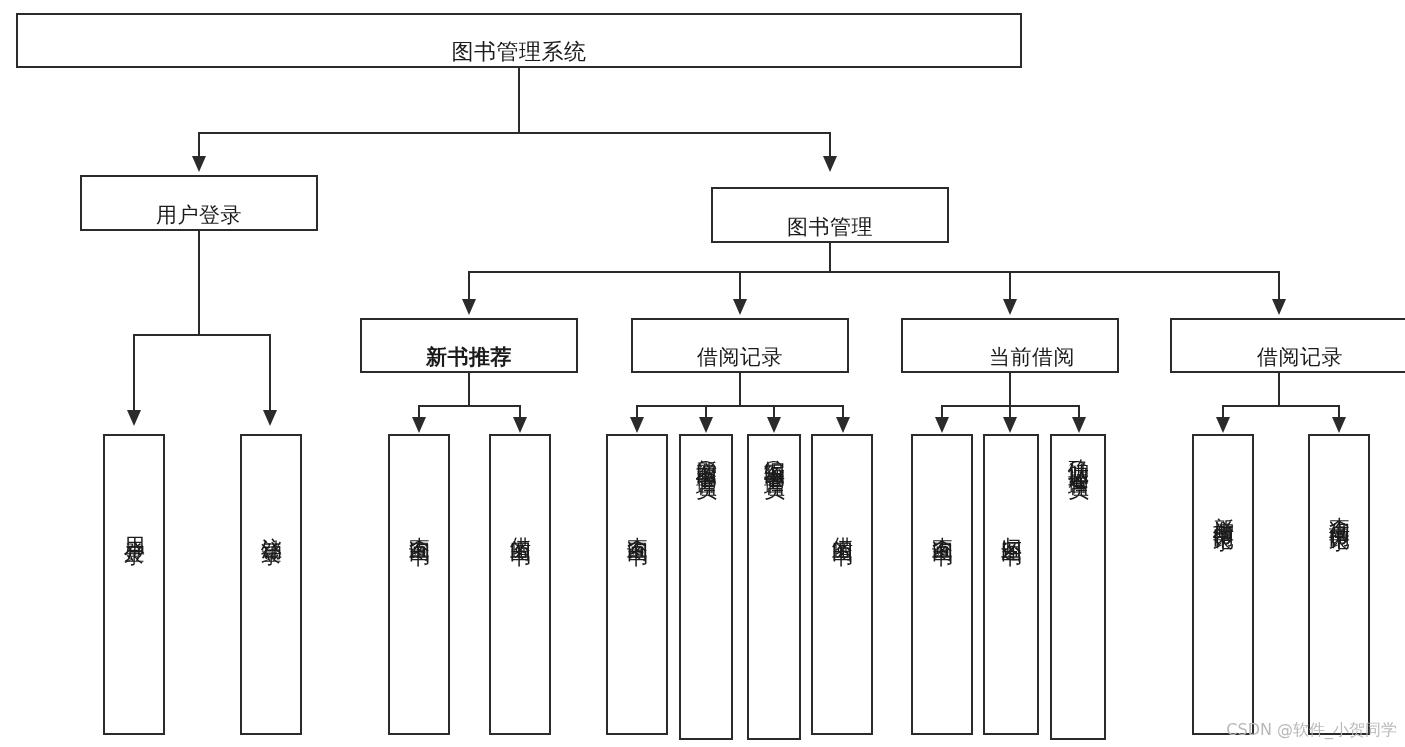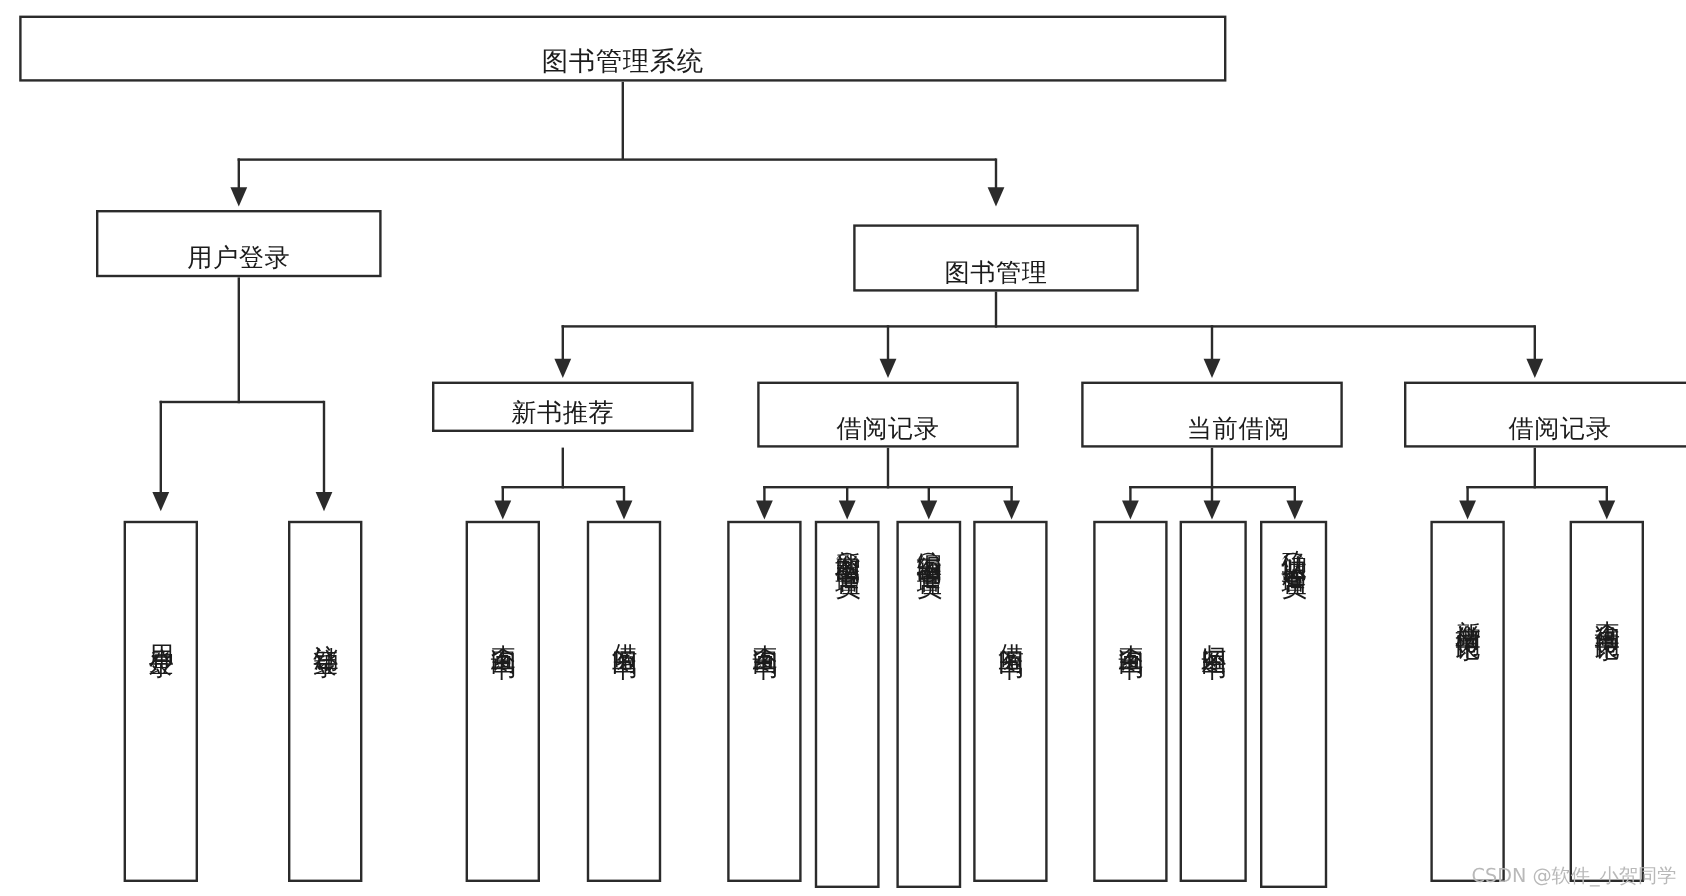--- a/index.html
+++ b/index.html
@@ -126,21 +126,21 @@
   <div class="ln h" style="left:468px; top:271px; width:811px;"></div>
   <div class="ln v" style="left:468px; top:271px; height:30px;"></div>
   <div class="ln v" style="left:739px; top:271px; height:30px;"></div>
   <div class="ln v" style="left:1009px; top:271px; height:30px;"></div>
   <div class="ln v" style="left:1278px; top:271px; height:30px;"></div>
   <div class="arrow" style="left:462px; top:299px;"></div>
   <div class="arrow" style="left:733px; top:299px;"></div>
   <div class="arrow" style="left:1003px; top:299px;"></div>
   <div class="arrow" style="left:1272px; top:299px;"></div>
 
-  <div class="node h" style="left:360px; top:318px; width:218px; height:42px;">
+  <div class="node h" style="left:360px; top:318px; width:218px; height:55px;font-weight:bold;">
     <span class="lbl">新书推荐</span>
   </div>
   <div class="node h" style="left:631px; top:318px; width:218px; height:55px;">
     <span class="lbl">借阅记录</span>
   </div>
   <div class="node h" style="left:901px; top:318px; width:218px; height:55px;padding-left:44px;">
     <span class="lbl">当前借阅</span>
   </div>
   <div class="node h" style="left:1170px; top:318px; width:260px; height:55px;">
     <span class="lbl">借阅记录</span>

